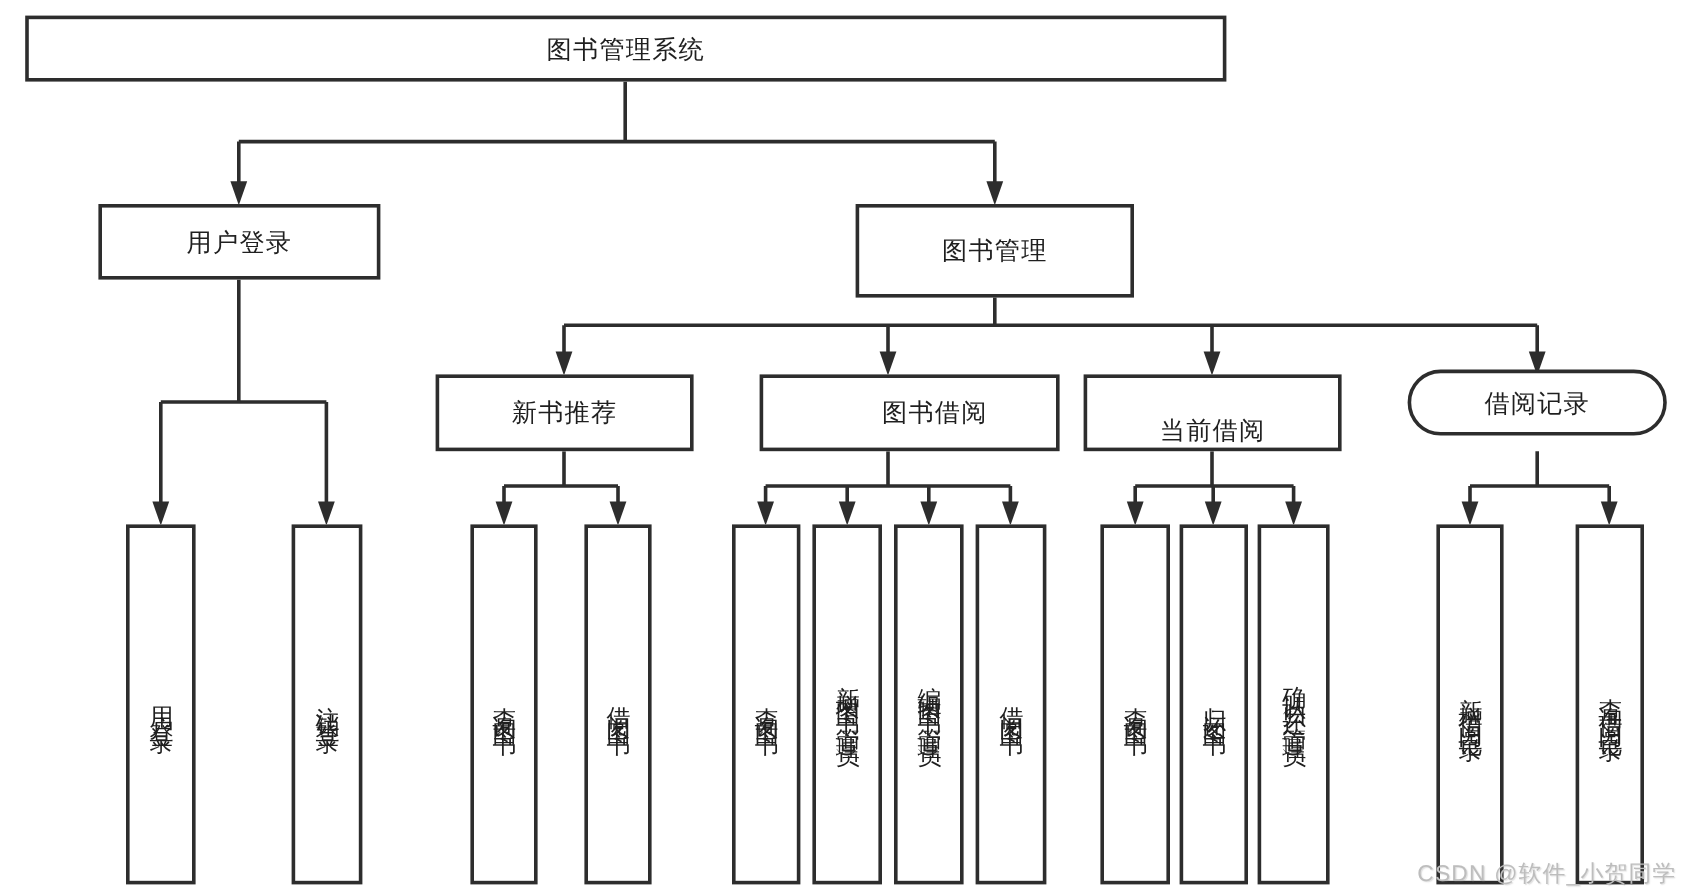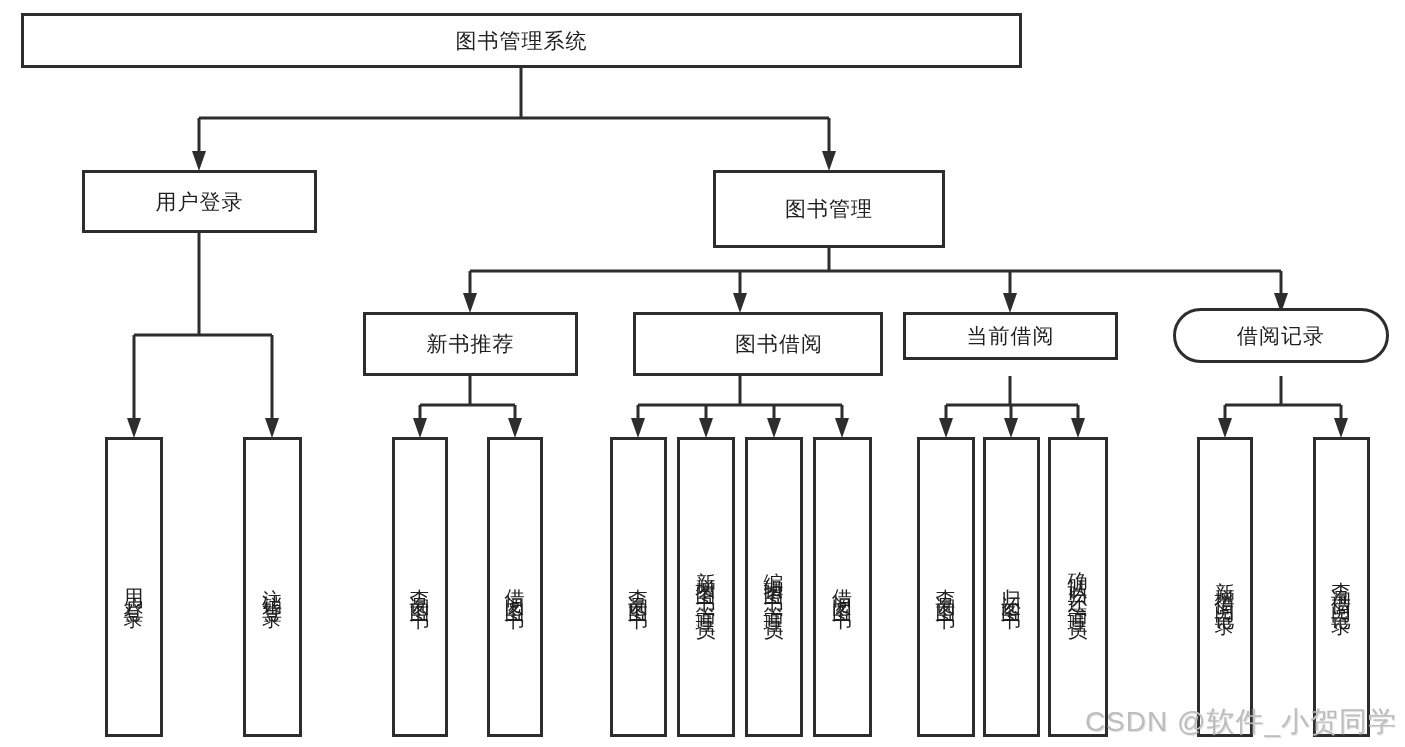--- a/index.html
+++ b/index.html
@@ -32,21 +32,21 @@
   .node.v{top:437px;height:300px;font-size:20px;}
   .node.v .vtext{
     writing-mode:vertical-rl;
     text-orientation:mixed;
     letter-spacing:7px;
     line-height:1;
   }
   .watermark{
     position:absolute;
     right:8px;bottom:6px;
-    font-size:28px;
+    font-size:19px;
     color:var(--watermark);
     letter-spacing:1px;
     white-space:nowrap;
     text-shadow:1px 1px 1px rgba(120,120,120,0.25);
   }
 </style>
 </head>
 <body>
 
 <div class="canvas">
@@ -104,21 +104,21 @@
   <div class="node h" style="left:713px;top:170px;width:232px;height:78px;">
     <span>图书管理</span>
   </div>
 
   <div class="node h" style="left:363px;top:312px;width:215px;height:64px;align-items:center;">
     <span>新书推荐</span>
   </div>
   <div class="node h" style="left:633px;top:312px;width:250px;height:64px;padding-left:42px;">
     <span>图书借阅</span>
   </div>
-  <div class="node h" style="left:903px;top:312px;width:215px;height:48px;">
+  <div class="node h" style="left:903px;top:312px;width:215px;height:64px;align-items:flex-end;">
     <span>当前借阅</span>
   </div>
   <div class="node h" style="left:1173px;top:308px;width:216px;height:55px;border-radius:29px;">
     <span>借阅记录</span>
   </div>
 
   <div class="node v" style="left:105px;width:58px;">
     <span class="vtext">用户登录</span>
   </div>
   <div class="node v" style="left:243px;width:59px;">

